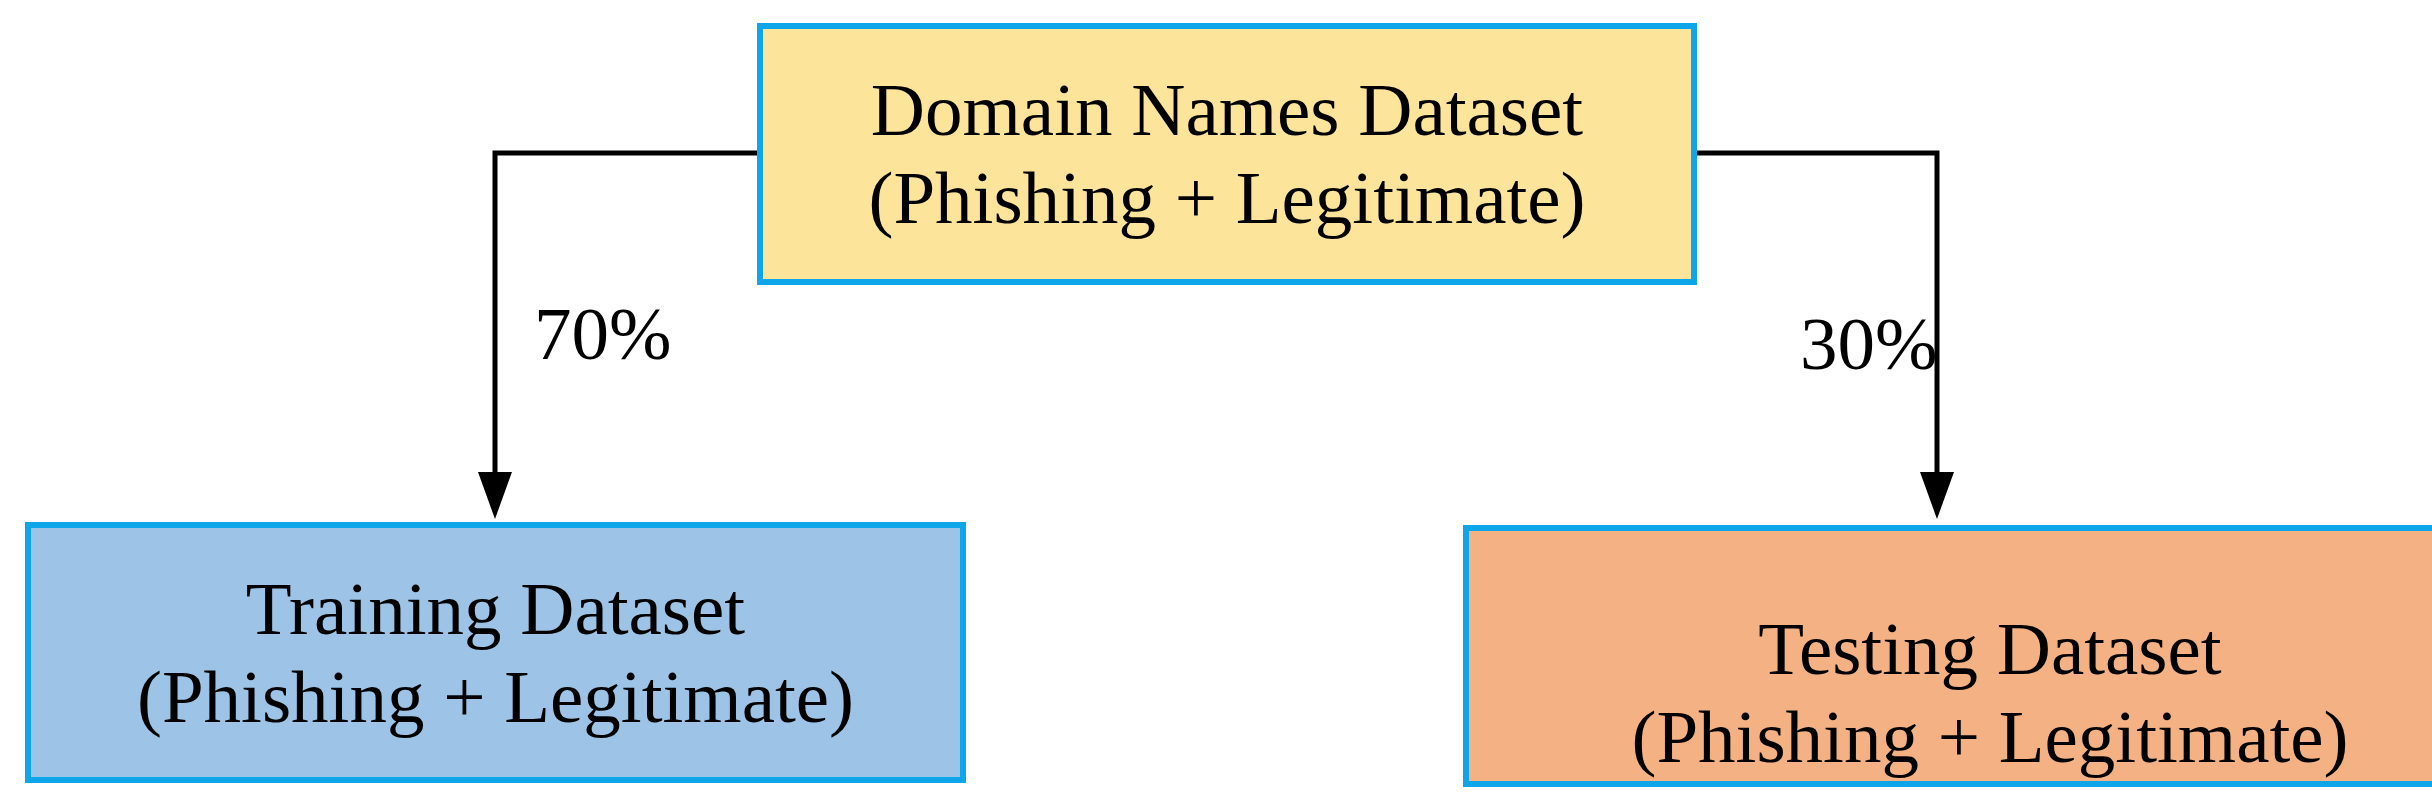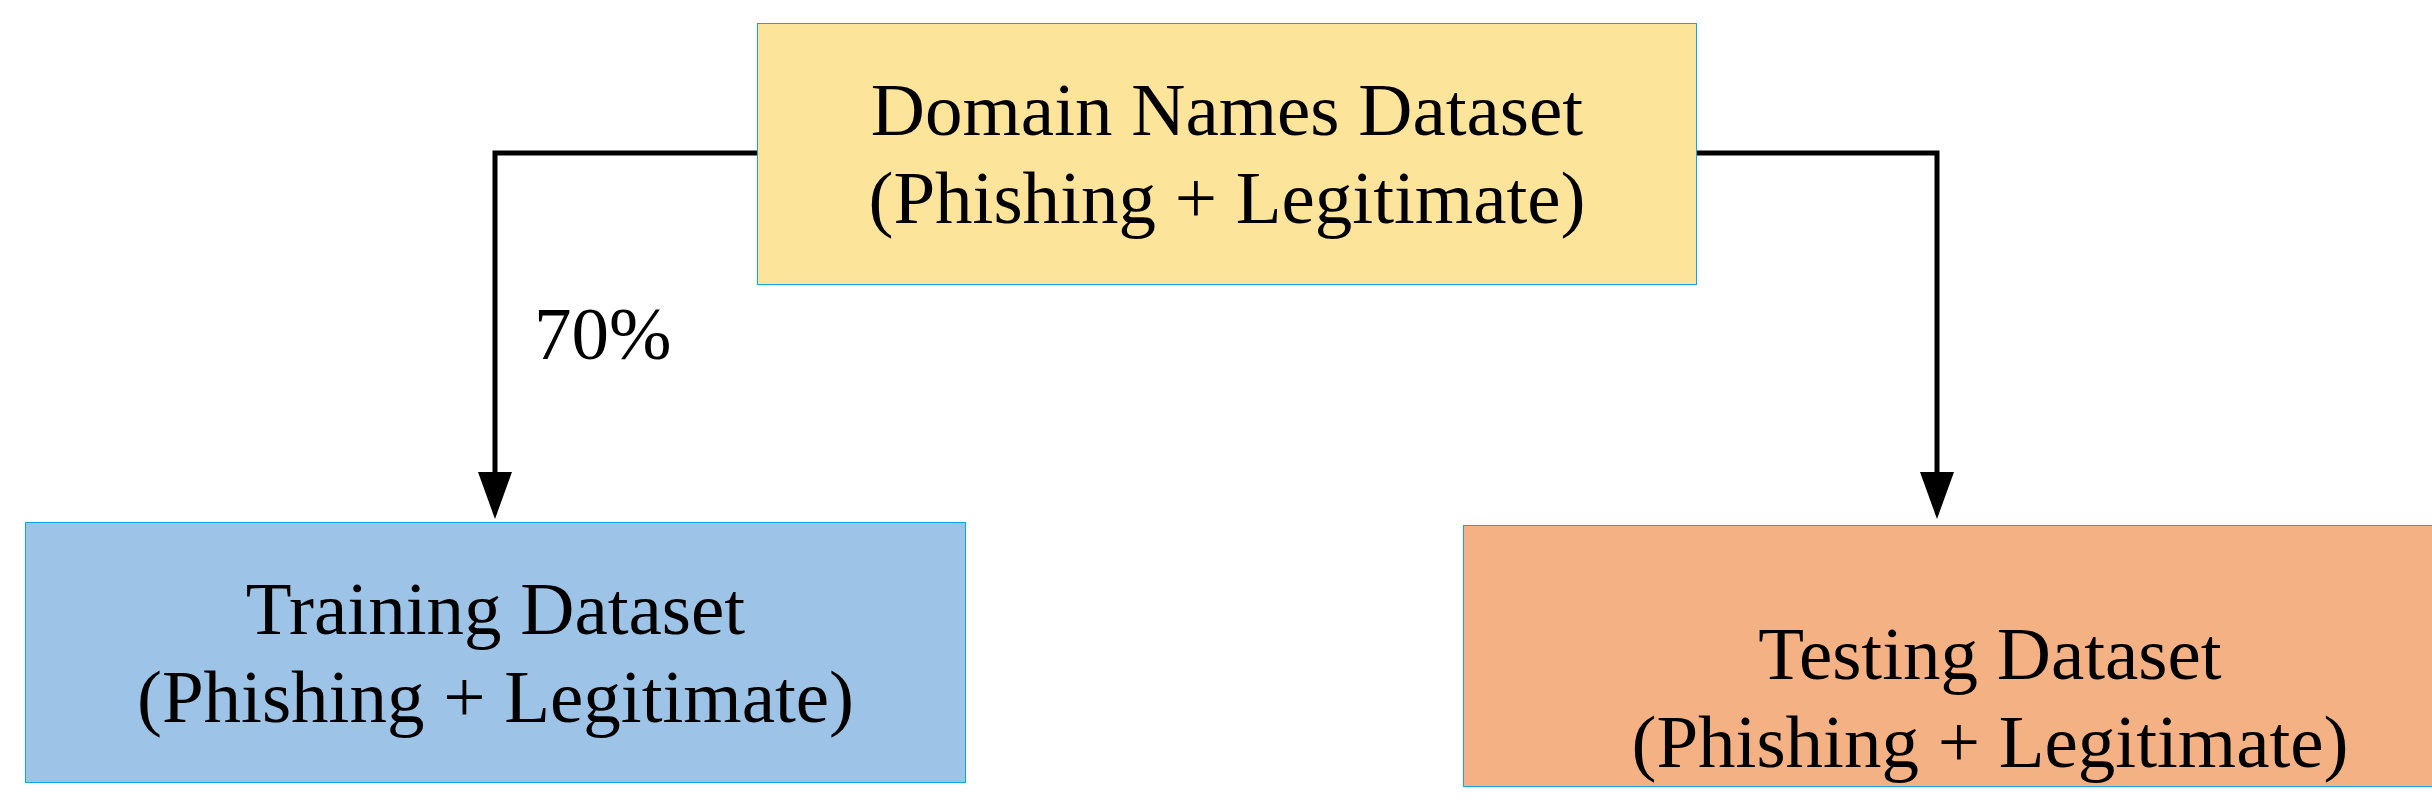--- a/index.html
+++ b/index.html
@@ -20,21 +20,21 @@
     position: absolute;
     left: 0;
     top: 0;
     width: 2432px;
     height: 804px;
     pointer-events: none;
   }
   .node {
     position: absolute;
     box-sizing: border-box;
-    border: 1px solid #0ea5e9;
+    border: 6px solid #0ea5e9;
     display: flex;
     flex-direction: column;
     align-items: center;
     justify-content: center;
     text-align: center;
     font-size: 75px;
     line-height: 88px;
     white-space: nowrap;
   }
   .node-root {
@@ -88,20 +88,21 @@
     </g>
   </svg>
 
   <div class="node node-root" style="background-color: rgb(253, 228, 155);">
     <div>Domain Names Dataset</div>
     <div>(Phishing + Legitimate)</div>
   </div>
 
   <div class="edge-label edge-label-left">70%</div>
 
+  <div class="edge-label edge-label-right">30%</div>
 
   <div class="node node-training" style="background-color: rgb(157, 195, 230);">
     <div>Training Dataset</div>
     <div>(Phishing + Legitimate)</div>
   </div>
 
   <div class="node node-testing" style="background-color: rgb(244, 177, 131);">
     <div>Testing Dataset</div>
     <div>(Phishing + Legitimate)</div>
   </div>

